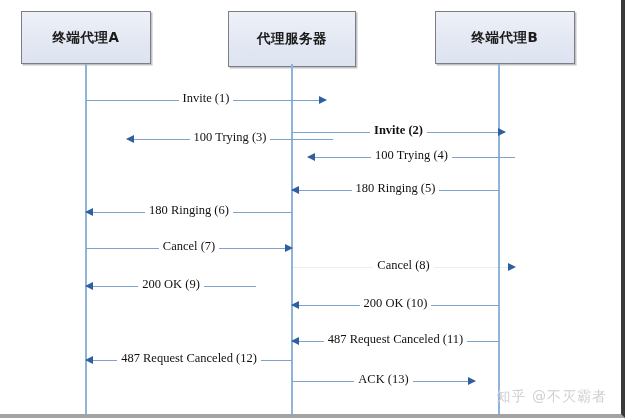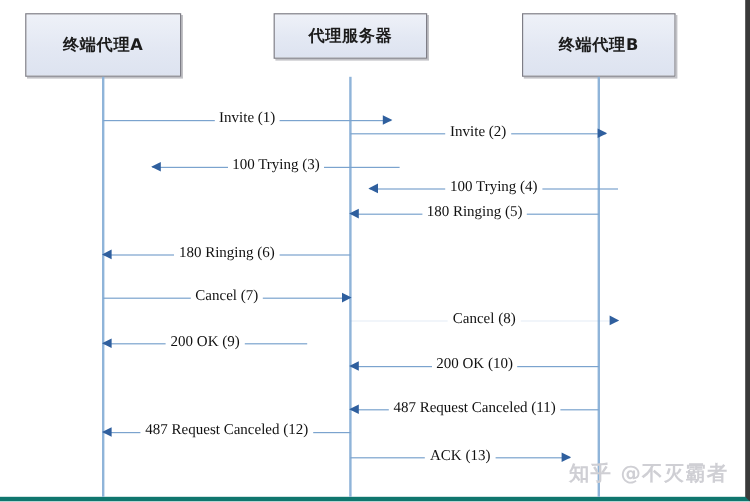--- a/index.html
+++ b/index.html
@@ -5,21 +5,21 @@
   html,body{margin:0;padding:0;}
   body{
     width:625px;height:418px;overflow:hidden;
     background:#ffffff;
     font-family:"Liberation Serif","DejaVu Serif",serif;
   }
   #canvas{
     position:relative;width:625px;height:418px;background:#ffffff;
     box-sizing:border-box;
     border-right:4px solid #3a3a3a;
-    border-bottom:4px solid #0f766e;
+    border-bottom:4px solid #a3a3a3;
   }
   
   .actor-box{
     position:absolute;box-sizing:border-box;
     background:linear-gradient(180deg,#eef1f8 0%,#e3e8f3 55%,#dde3f0 100%);
     border:1.5px solid #7d7d86;
     box-shadow:1.5px 1.5px 0 rgba(120,120,128,.45);
     display:flex;align-items:center;justify-content:center;
   }
   .actor-label{
@@ -45,67 +45,67 @@
   .msg.to-left  .head{left:-1px; border-right:8px solid #2f5f9e;}
   .msg .cap{
     position:absolute;top:-2px;left:0;right:0;text-align:center;
     font-size:12.5px;color:#111111;white-space:nowrap;line-height:16px;
   }
   .msg .cap span{background:#ffffff;padding:0 4px;}
   
   .watermark{
     position:absolute;right:14px;bottom:8px;
     font-family:"DejaVu Sans","Liberation Sans",sans-serif;
-    font-size:17px;font-weight:700;color:#cfcfd4;
+    font-size:14px;font-weight:400;color:#cfcfd4;
     letter-spacing:1px;white-space:nowrap;user-select:none;
   }
 </style>
 </head>
 <body>
 
 <div id="canvas">
 
   <div id="actors-layer">
       <div class="actor-box" style="left: 21px; top: 11px; width: 130px; height: 53px;">
         <div class="actor-label">终端代理A</div>
       </div>
-      <div class="actor-box" style="left: 228px; top: 11px; width: 128px; height: 38px;">
+      <div class="actor-box" style="left: 228px; top: 11px; width: 128px; height: 56px;">
         <div class="actor-label">代理服务器</div>
       </div>
-      <div class="actor-box" style="left: 435px; top: 11px; width: 128px; height: 53px;">
+      <div class="actor-box" style="left: 435px; top: 11px; width: 140px; height: 53px;">
         <div class="actor-label">终端代理B</div>
       </div>
     </div>
   <div id="lifelines-layer">
       <div class="lifeline" style="left: 85.25px; top: 64px; height: 350px;"></div>
       <div class="lifeline" style="left: 291.25px; top: 64px; height: 350px;"></div>
       <div class="lifeline" style="left: 498.25px; top: 64px; height: 350px;"></div>
     </div>
   <div id="messages-layer">
       <div class="msg to-right" style="left: 86px; width: 240px; top: 92px;">
         <div class="line"></div>
         <div class="head"></div>
         <div class="cap"><span>Invite (1)</span></div>
       </div>
-      <div class="msg to-right" style="left: 292px; width: 213px; top: 103px;">
+      <div class="msg to-right" style="left: 292px; width: 213px; top: 124px; font-weight: bold;">
         <div class="line"></div>
         <div class="head"></div>
         <div class="cap"><span>Invite (2)</span></div>
       </div>
       <div class="msg to-left" style="left: 103px; width: 206px; top: 131px; margin-left: 24px;">
         <div class="line"></div>
         <div class="head"></div>
         <div class="cap"><span>100 Trying (3)</span></div>
       </div>
       <div class="msg to-left" style="left: 308px; width: 207px; top: 149px;">
         <div class="line"></div>
         <div class="head"></div>
         <div class="cap"><span>100 Trying (4)</span></div>
       </div>
-      <div class="msg to-left" style="left: 292px; width: 207px; top: 170px;">
+      <div class="msg to-left" style="left: 292px; width: 207px; top: 182px;">
         <div class="line"></div>
         <div class="head"></div>
         <div class="cap"><span>180 Ringing (5)</span></div>
       </div>
       <div class="msg to-left" style="left: 86px; width: 206px; top: 204px;">
         <div class="line"></div>
         <div class="head"></div>
         <div class="cap"><span>180 Ringing (6)</span></div>
       </div>
       <div class="msg to-right" style="left: 86px; width: 206px; top: 240px;">

